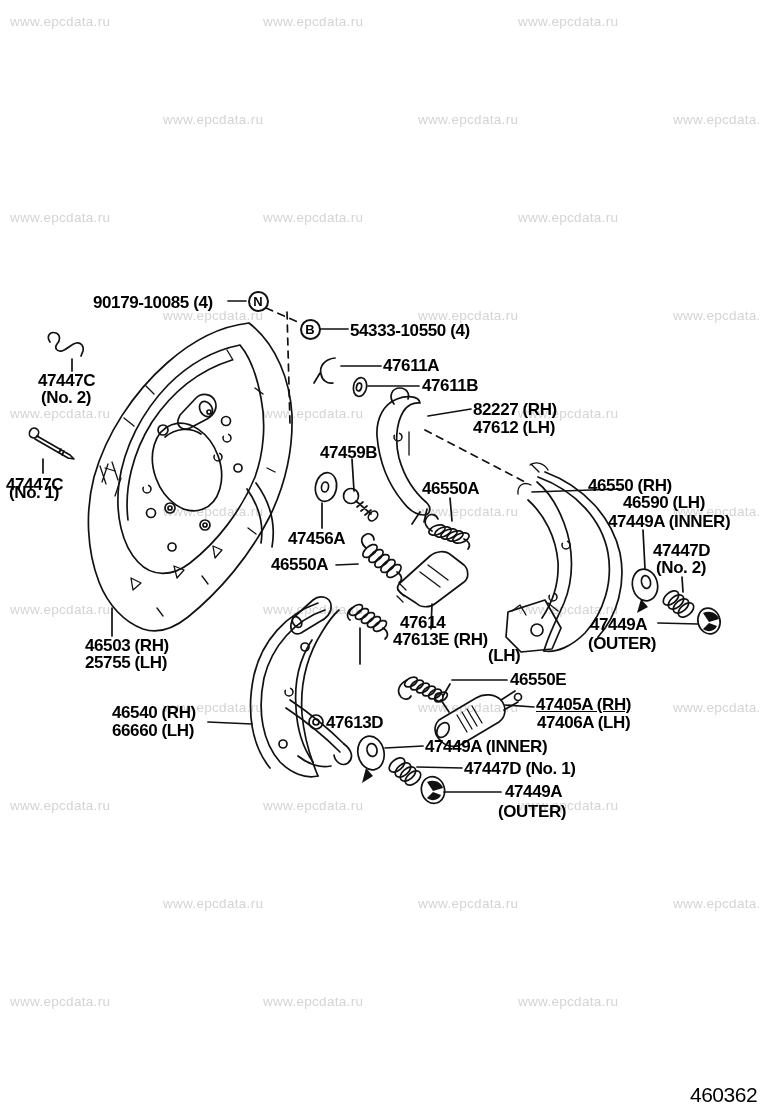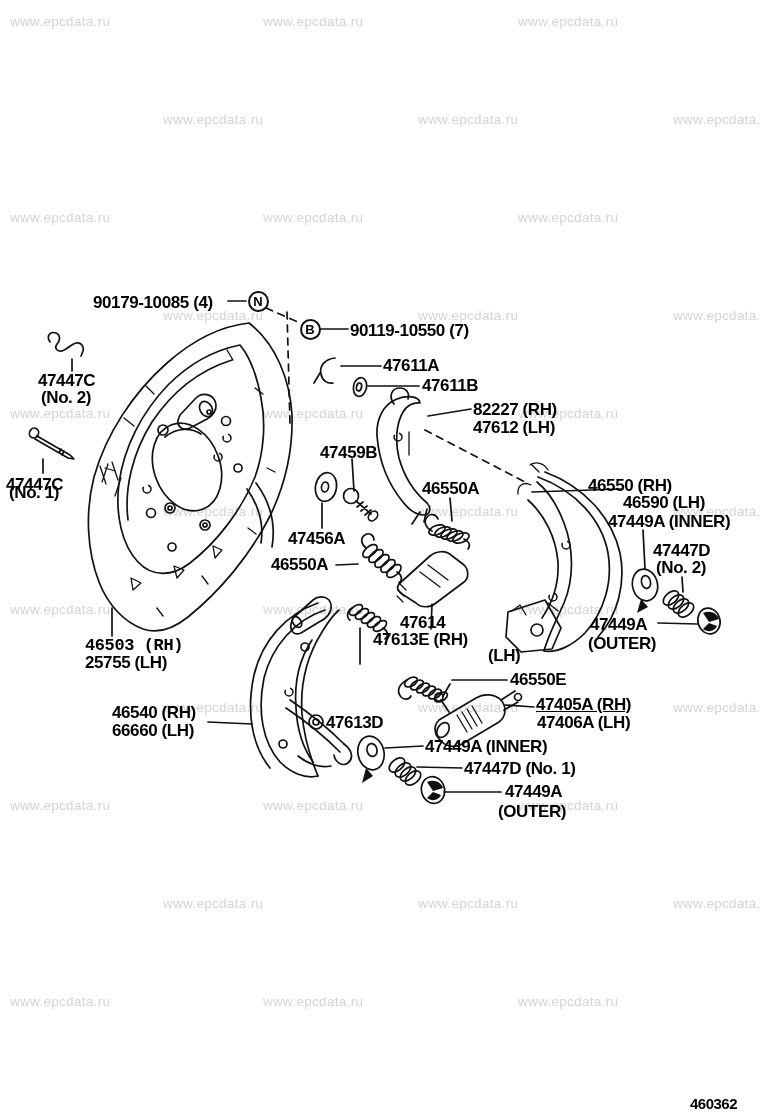--- a/index.html
+++ b/index.html
@@ -42,24 +42,23 @@
     border-radius:50%;
     box-sizing:border-box;
     display:flex;align-items:center;justify-content:center;
     font-weight:700;font-size:13px;line-height:1;
     color:var(--label);
     background:var(--bg);
   }
   #corner-number{
     position:absolute;
     left:690px;top:1083px;
-    font-weight:700;font-size:15px;
+    font-weight:400;font-size:21px;
     letter-spacing:-0.5px;
     color:var(--label);
-    margin-top:12px;
   }
   svg.diagram{
     position:absolute;left:0;top:0;
     color:var(--line);
   }
   svg.diagram path, svg.diagram ellipse, svg.diagram circle, svg.diagram line{
     stroke:currentColor;
     stroke-width:1.7;
     fill:none;
     stroke-linecap:round;
@@ -339,43 +338,43 @@
 
     <g>
       <ellipse cx="709" cy="621" rx="11" ry="13" transform="rotate(-15 709 621)"></ellipse>
       <path class="fillk" d="M703,613 C710,610 717,613 719,619 L709,622 Z"></path>
       <path class="fillk" d="M703,629 C708,633 715,631 717,626 L709,623 Z"></path>
     </g>
   </svg>
 
   <div id="labels-layer">
       <div class="plabel" style="left: 93px; top: 294px;">90179-10085 (4)</div>
-      <div class="plabel" style="left: 350px; top: 322px;">90119-10550 (7)</div>
+      <div class="plabel" style="left: 350px; top: 322px;">54333-10550 (4)</div>
       <div class="plabel" style="left: 383px; top: 357px;">47611A</div>
       <div class="plabel" style="left: 422px; top: 377px;">47611B</div>
       <div class="plabel" style="left: 473px; top: 401px;">82227 (RH)</div>
       <div class="plabel" style="left: 473px; top: 419px;">47612 (LH)</div>
       <div class="plabel" style="left: 38px; top: 372px;">47447C</div>
       <div class="plabel" style="left: 41px; top: 389px;">(No. 2)</div>
       <div class="plabel" style="left: 6px; top: 476px;">47447C</div>
       <div class="plabel" style="left: 9px; top: 484px;">(No. 1)</div>
       <div class="plabel" style="left: 320px; top: 444px;">47459B</div>
       <div class="plabel" style="left: 422px; top: 480px;">46550A</div>
       <div class="plabel" style="left: 588px; top: 477px;">46550 (RH)</div>
       <div class="plabel" style="left: 623px; top: 494px;">46590 (LH)</div>
       <div class="plabel" style="left: 608px; top: 513px;">47449A (INNER)</div>
       <div class="plabel" style="left: 653px; top: 542px;">47447D</div>
       <div class="plabel" style="left: 656px; top: 559px;">(No. 2)</div>
       <div class="plabel" style="left: 288px; top: 530px;">47456A</div>
       <div class="plabel" style="left: 271px; top: 556px;">46550A</div>
       <div class="plabel" style="left: 590px; top: 616px;">47449A</div>
       <div class="plabel" style="left: 588px; top: 635px;">(OUTER)</div>
-      <div class="plabel" style="left: 85px; top: 637px; font-family: Liberation Mono, monospace;">46503 (RH)</div>
+      <div class="plabel" style="left: 85px; top: 637px;">46503 (RH)</div>
       <div class="plabel" style="left: 85px; top: 654px;">25755 (LH)</div>
-      <div class="plabel" style="left: 373px; top: 631px;">47613E (RH)</div>
+      <div class="plabel" style="left: 393px; top: 631px;">47613E (RH)</div>
       <div class="plabel" style="left: 392px; top: 614px; margin-left: 8px;">47614</div>
       <div class="plabel" style="left: 488px; top: 647px;">(LH)</div>
       <div class="plabel" style="left: 326px; top: 666px; margin-top: 48px;">47613D</div>
       <div class="plabel" style="left: 510px; top: 671px;">46550E</div>
       <div class="plabel" style="left: 536px; top: 696px; text-decoration: underline;">47405A (RH)</div>
       <div class="plabel" style="left: 537px; top: 714px;">47406A (LH)</div>
       <div class="plabel" style="left: 112px; top: 704px;">46540 (RH)</div>
       <div class="plabel" style="left: 112px; top: 722px;">66660 (LH)</div>
       <div class="plabel" style="left: 425px; top: 738px;">47449A (INNER)</div>
       <div class="plabel" style="left: 464px; top: 760px;">47447D (No. 1)</div>

